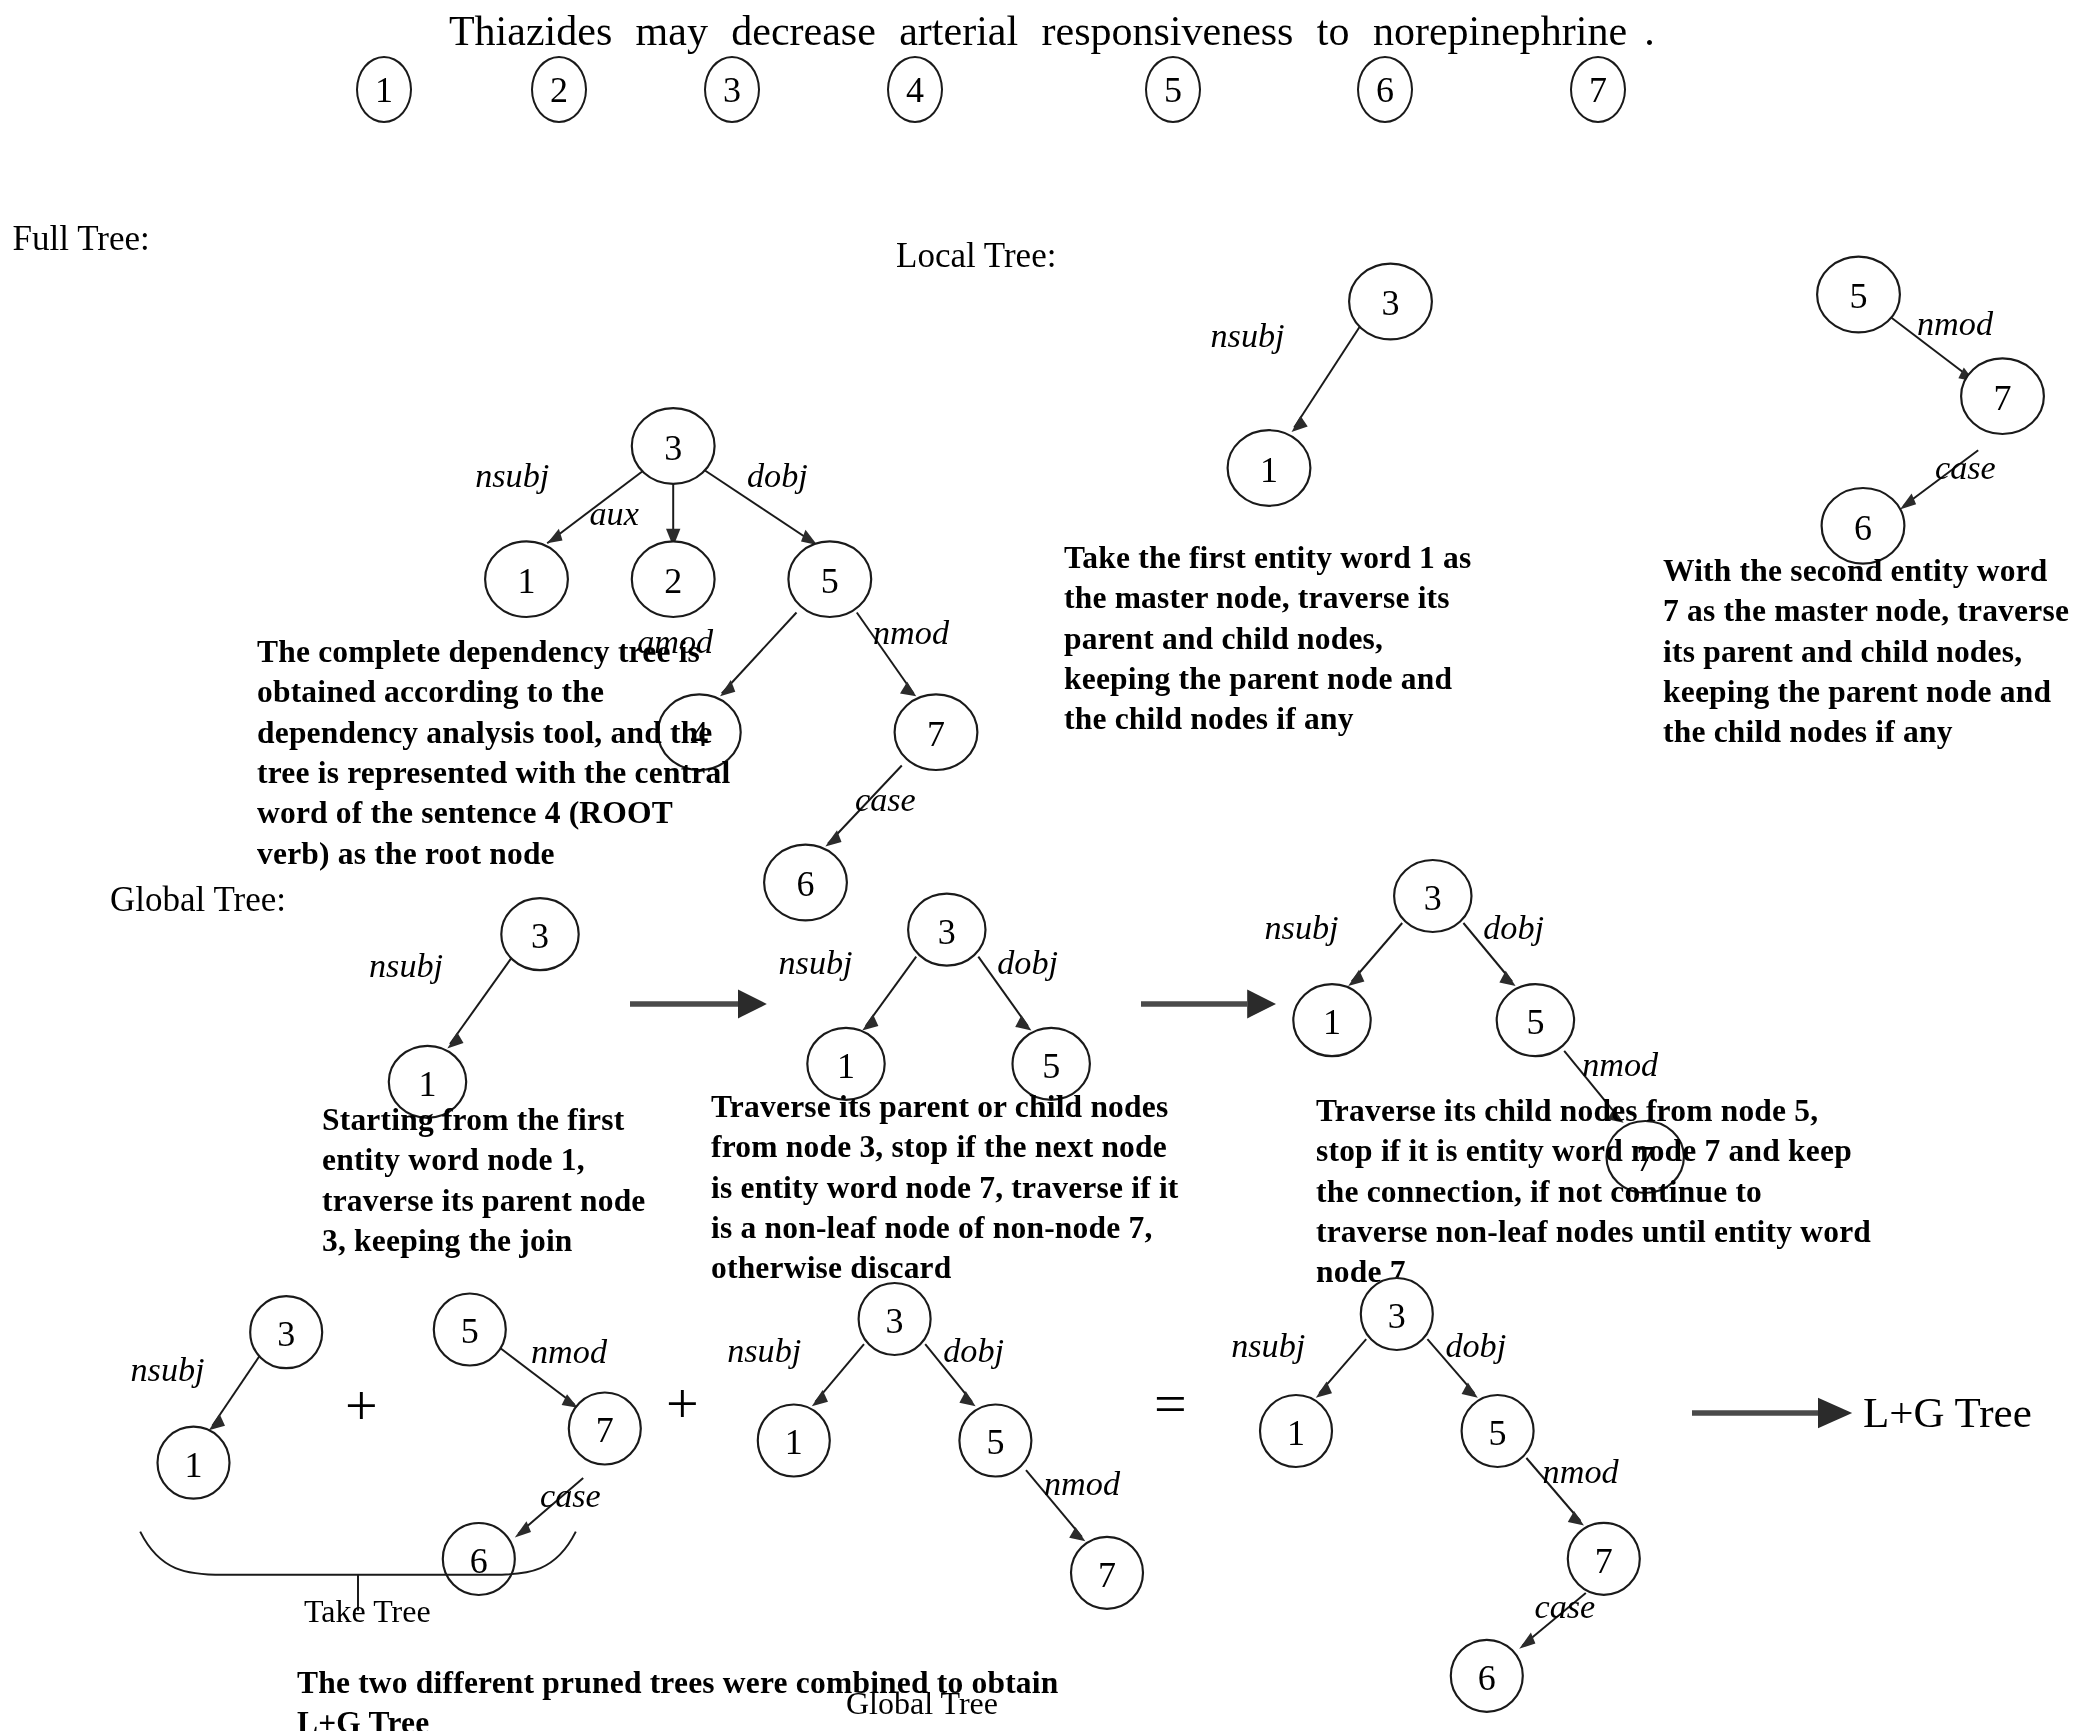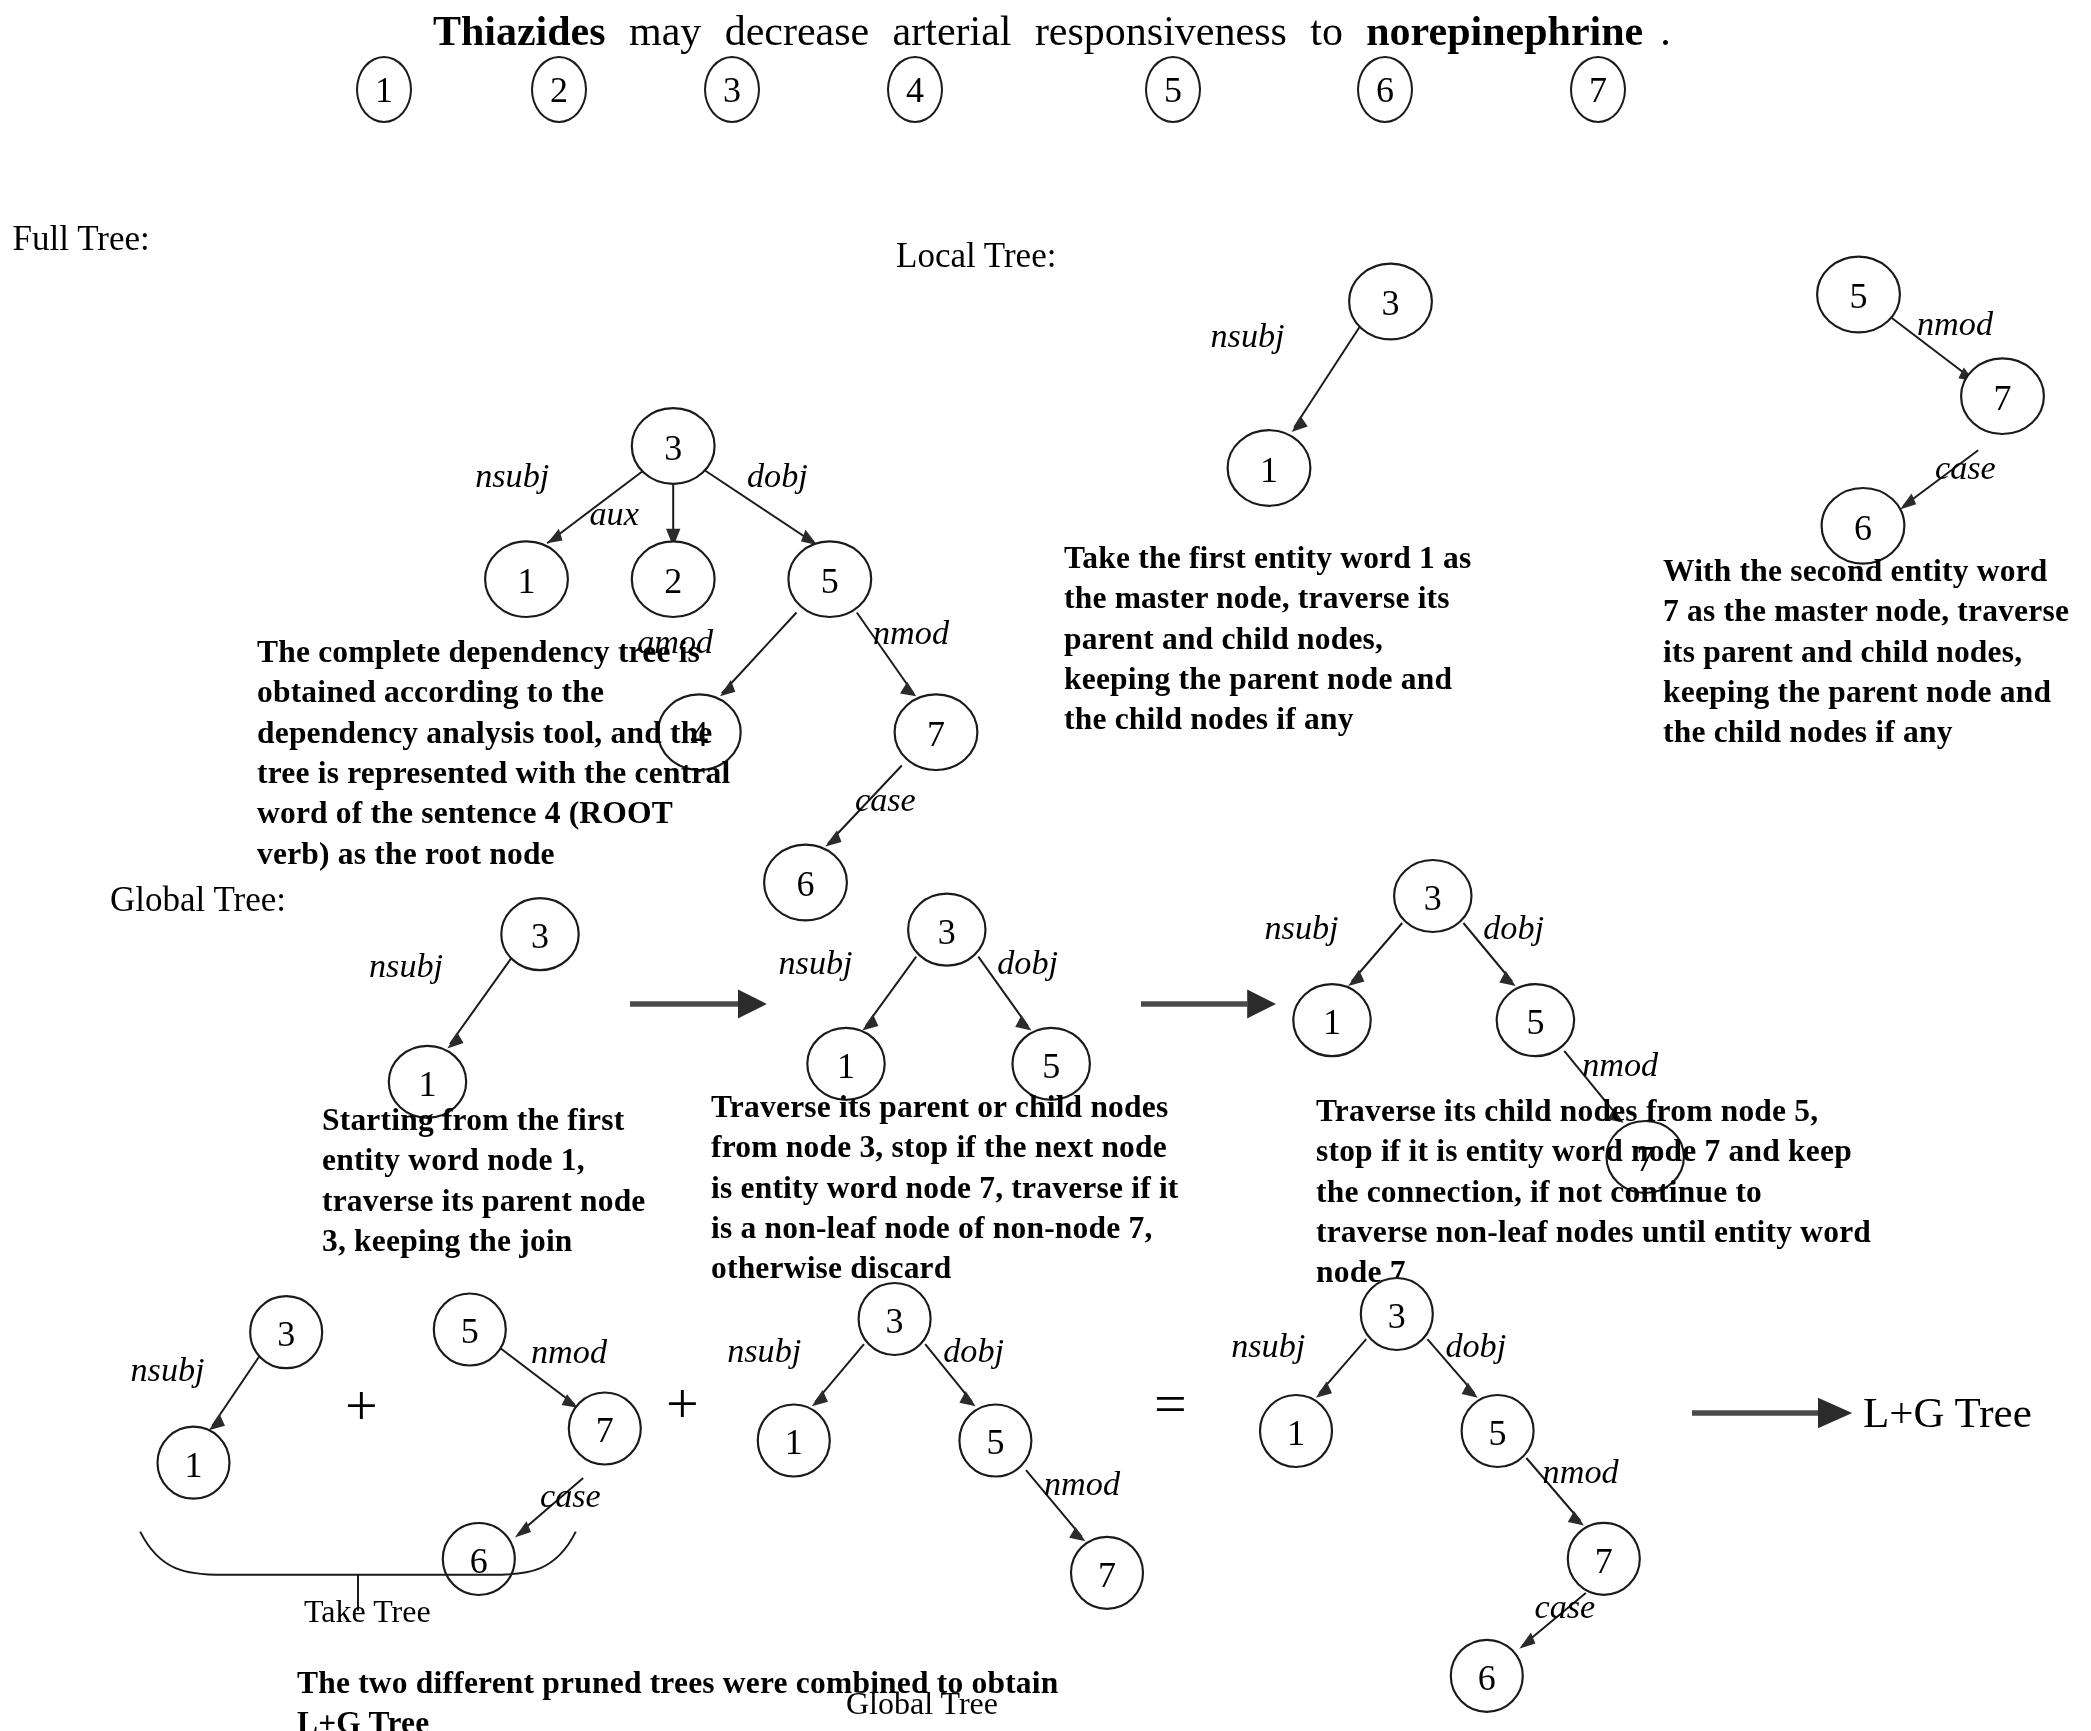--- a/index.html
+++ b/index.html
@@ -7,21 +7,21 @@
     width:2092px;height:1732px;position:relative;overflow:hidden;
     font-family:"Liberation Serif","DejaVu Serif",serif;color:#000;
   }
   .abs{position:absolute;}
   
   #sentence-row{
     position:absolute;left:0;top:7.2px;width:2092px;
     text-align:center;font-size:42px;white-space:nowrap;
   }
   #sentence-row .w{display:inline-block;margin:0 11.7px;}
-  #sentence-row .w.bold{font-weight:bold;text-align:right;}
+  #sentence-row .w.bold{font-weight:normal;text-align:right;}
   #sentence-row .punct{display:inline-block;margin-left:5.4px;}
   #index-row{position:absolute;left:0;top:56px;width:2092px;height:63px;}
   .idx-circle{
     position:absolute;width:56px;height:67px;border:2.2px solid #1a1a1a;
     border-radius:50%;box-sizing:border-box;
     display:flex;align-items:center;justify-content:center;
     font-size:36px;line-height:1;background:#fff;
   }
   
   .section-label{position:absolute;font-size:35px;white-space:nowrap;}

